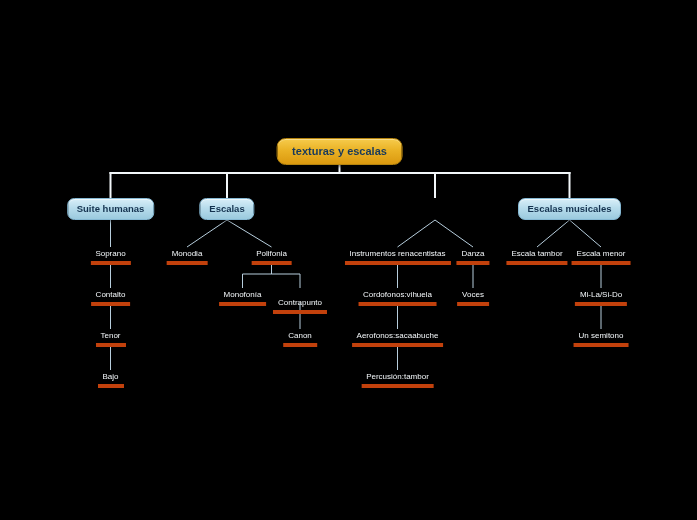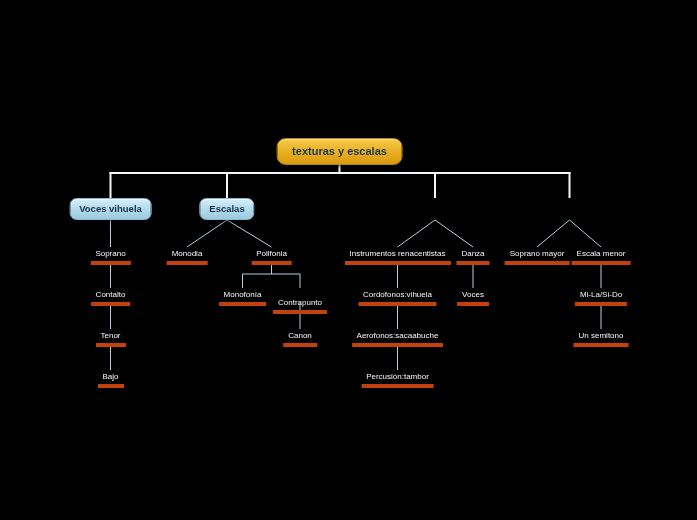--- a/index.html
+++ b/index.html
@@ -94,39 +94,40 @@
 
       <line x1="569.5" y1="220" x2="537" y2="247"></line>
       <line x1="569.5" y1="220" x2="601" y2="247"></line>
       <line x1="601" y1="262" x2="601" y2="288"></line>
       <line x1="601" y1="303" x2="601" y2="329"></line>
     </g>
   </svg>
 
   <div class="node root-node" style="left:339.5px;top:138px;">texturas y escalas</div>
 
-  <div class="node branch-node" style="left:110.5px;top:198px;">Voces vihuela</div>
+  <div class="node branch-node" style="left:110.5px;top:198px;">Suite humanas</div>
   <div class="node branch-node" style="left:227px;top:198px;">Escalas</div>
+  <div class="node branch-node" style="left:569.5px;top:198px;">Escalas musicales</div>
 
   <div class="node leaf-node" style="left:110.5px;top:249px;">Soprano</div>
   <div class="node leaf-node" style="left:110.5px;top:290px;">Contalto</div>
   <div class="node leaf-node" style="left:110.5px;top:331px;">Tenor</div>
   <div class="node leaf-node" style="left:110.5px;top:372px;">Bajo</div>
 
   <div class="node leaf-node" style="left:187px;top:249px;">Monodia</div>
   <div class="node leaf-node" style="left:271.5px;top:249px;">Polifonia</div>
   <div class="node leaf-node" style="left:242.5px;top:290px;">Monofonía</div>
   <div class="node leaf-node" style="left:300px;top:290px;margin-top:8px;">Contrapunto</div>
   <div class="node leaf-node" style="left:300px;top:331px;">Canon</div>
 
   <div class="node leaf-node" style="left:397.5px;top:249px;">Instrumentos renacentistas</div>
   <div class="node leaf-node" style="left:473px;top:249px;">Danza</div>
   <div class="node leaf-node" style="left:397.5px;top:290px;">Cordofonos:vihuela</div>
   <div class="node leaf-node" style="left:473px;top:290px;">Voces</div>
   <div class="node leaf-node" style="left:397.5px;top:331px;">Aerofonos:sacaabuche</div>
   <div class="node leaf-node" style="left:397.5px;top:372px;">Percusión:tambor</div>
 
-  <div class="node leaf-node" style="left:537px;top:249px;">Soprano mayor</div>
+  <div class="node leaf-node" style="left:537px;top:249px;">Escala tambor</div>
   <div class="node leaf-node" style="left:601px;top:249px;">Escala menor</div>
   <div class="node leaf-node" style="left:601px;top:290px;">Mi-La/Si-Do</div>
   <div class="node leaf-node" style="left:601px;top:331px;">Un semitono</div>
 
 </div>
 
 </body></html>

